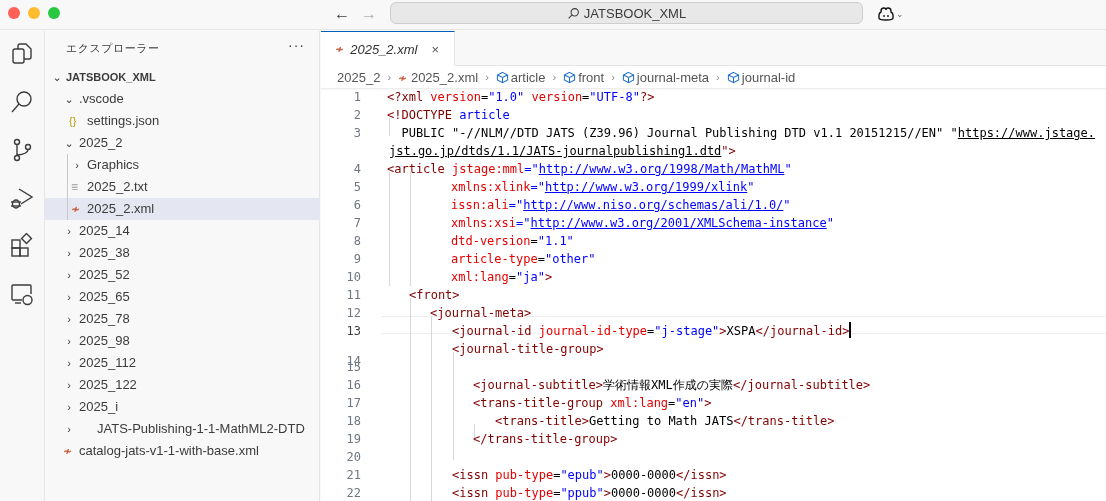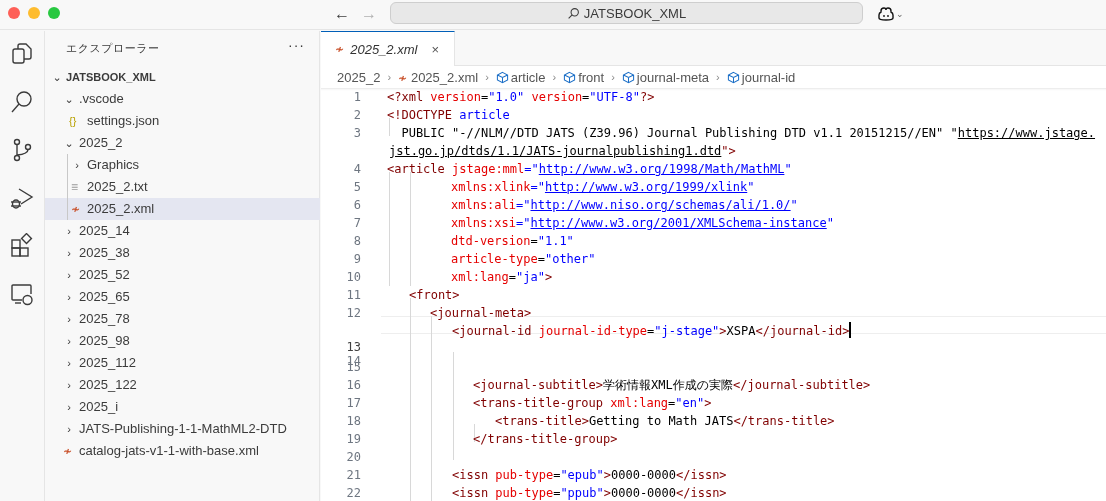--- a/index.html
+++ b/index.html
@@ -39,21 +39,21 @@
   .tab { position: absolute; left: 0; top: 0; width: 134px; height: 35px; background: #ffffff; border-top: 1px solid #005fb8; border-right: 1px solid #e5e5e5; display: flex; align-items: center; padding-left: 14px; gap: 6px; font-size: 13px; }
   .tab .tlabel { font-style: italic; color: #333; }
   .tab .tclose { margin-left: 8px; font-size: 13px; color: #555; }
   .crumbs { position: absolute; left: 0; top: 35px; width: 785px; height: 22px; display: flex; align-items: center; padding-left: 16px; font-size: 13px; color: #555; gap: 4px; }
   .crumbs .sep { color: #888; font-size: 11px; margin: 0 3px; }
   .crumbs svg { width: 13px; height: 13px; vertical-align: -2px; margin-right: 2px; }
   .rss { color: #c9512b; font-size: 11px; font-weight: bold; }
 
   .code { position: absolute; left: 0; top: 57px; width: 785px; height: 413px; font-family: "DejaVu Sans Mono", "Liberation Mono", monospace; font-size: 12px; box-shadow: inset 0 3px 3px -3px #ccc; }
   .ln { position: absolute; left: 0; width: 40px; text-align: right; color: #6e7681; height: 18px; line-height: 18px; font-size: 12px; }
-  .ln.active { color: #404040; margin-top: 16px; }
+  .ln.active { color: #404040; }
   .cl { position: absolute; left: 66px; height: 18px; line-height: 18px; white-space: pre; color: #000; }
   .cur-line { position: absolute; left: 60px; width: 725px; height: 18px; border-top: 1px solid #eee; border-bottom: 1px solid #eee; }
   .tag { color: #800000; }
   .attr { color: #e50000; }
   .str { color: #0000ff; }
   .url { color: #0000ff; text-decoration: underline; }
   .dtd { color: #0000ff; }
   .txt { color: #000; }
   .ig { position: absolute; width: 1px; background: #d8d8d8; }
   .caret { display: inline-block; width: 2px; height: 16px; background: #000; vertical-align: -3px; }
@@ -194,21 +194,21 @@
     <div class="row">
       <span class="chev" style="left:18px">›</span>
       <span class="lbl" style="left:34px">2025_122</span>
     </div>
     <div class="row">
       <span class="chev" style="left:18px">›</span>
       <span class="lbl" style="left:34px">2025_i</span>
     </div>
     <div class="row">
       <span class="chev" style="left:18px">›</span>
-      <span class="lbl" style="left:34px">JATS-Publishing-1-1-MathML2-DTD</span>
+      <span class="lbl" style="left:52px">JATS-Publishing-1-1-MathML2-DTD</span>
     </div>
     <div class="row">
       <span class="ico rss" style="left:18px">≁</span>
       <span class="lbl" style="left:34px">catalog-jats-v1-1-with-base.xml</span>
     </div>
     <div class="guide" style="top:88px;height:66px;"></div>
   </div>
 </div>
 
 <div class="editor">
@@ -275,28 +275,29 @@
     <div class="ln" style="top:360px">20</div>
     <div class="ln" style="top:378px">21</div>
     <div class="ln" style="top:396px">22</div>
 
     <div class="cl" style="top:0px"><span class="tag">&lt;?xml </span><span class="attr">version</span><span>=</span><span class="str">"1.0"</span><span> </span><span class="attr">version</span><span>=</span><span class="str">"UTF-8"</span><span class="tag">?&gt;</span></div>
     <div class="cl" style="top:18px"><span class="tag">&lt;!DOCTYPE </span><span class="dtd">article</span></div>
     <div class="cl" style="top:36px"><span class="txt">  PUBLIC "-//NLM//DTD JATS (Z39.96) Journal Publishing DTD v1.1 20151215//EN" "</span><span class="txt" style="text-decoration:underline">https://www.jstage.</span></div>
     <div class="cl" style="top:54px;left:68px"><span class="txt" style="text-decoration:underline">jst.go.jp/dtds/1.1/JATS-journalpublishing1.dtd</span><span class="tag">"&gt;</span></div>
     <div class="cl" style="top:72px"><span class="tag">&lt;article </span><span class="attr">jstage:mml</span><span class="str">="</span><span class="url">http://www.w3.org/1998/Math/MathML</span><span class="str">"</span></div>
     <div class="cl" style="top:90px;left:130px"><span class="attr">xmlns:xlink</span><span class="str">="</span><span class="url">http://www.w3.org/1999/xlink</span><span class="str">"</span></div>
-    <div class="cl" style="top:108px;left:130px"><span class="attr">xmlns:ali</span><span class="str">="</span><span class="url">http://www.niso.org/schemas/ali/1.0/</span><span class="str">"</span></div>
+    <div class="cl" style="top:108px;left:130px"><span class="attr">issn:ali</span><span class="str">="</span><span class="url">http://www.niso.org/schemas/ali/1.0/</span><span class="str">"</span></div>
     <div class="cl" style="top:126px;left:130px"><span class="attr">xmlns:xsi</span><span class="str">="</span><span class="url">http://www.w3.org/2001/XMLSchema-instance</span><span class="str">"</span></div>
     <div class="cl" style="top:144px;left:130px"><span class="attr">dtd-version</span><span>=</span><span class="str">"1.1"</span></div>
     <div class="cl" style="top:162px;left:130px"><span class="attr">article-type</span><span>=</span><span class="str">"other"</span></div>
     <div class="cl" style="top:180px;left:130px"><span class="attr">xml:lang</span><span>=</span><span class="str">"ja"</span><span class="tag">&gt;</span></div>
     <div class="cl" style="top:198px;left:88px"><span class="tag">&lt;front&gt;</span></div>
     <div class="cl" style="top:216px;left:109px"><span class="tag">&lt;journal-meta&gt;</span></div>
     <div class="cl" style="top:234px;left:131px"><span class="tag">&lt;journal-id </span><span class="attr">journal-id-type</span><span>=</span><span class="str">"j-stage"</span><span class="tag">&gt;</span><span class="txt">XSPA</span><span class="tag">&lt;/journal-id&gt;</span><span class="caret"></span></div>
+    <div class="cl" style="top:252px;left:131px"><span class="tag">&lt;journal-title-group&gt;</span></div>
     <div class="cl" style="top:288px;left:152px"><span class="tag">&lt;journal-subtitle&gt;</span><span class="txt">学術情報XML作成の実際</span><span class="tag">&lt;/journal-subtitle&gt;</span></div>
     <div class="cl" style="top:306px;left:152px"><span class="tag">&lt;trans-title-group </span><span class="attr">xml:lang</span><span>=</span><span class="str">"en"</span><span class="tag">&gt;</span></div>
     <div class="cl" style="top:324px;left:174px"><span class="tag">&lt;trans-title&gt;</span><span class="txt">Getting to Math JATS</span><span class="tag">&lt;/trans-title&gt;</span></div>
     <div class="cl" style="top:342px;left:152px"><span class="tag">&lt;/trans-title-group&gt;</span></div>
     <div class="cl" style="top:378px;left:131px"><span class="tag">&lt;issn </span><span class="attr">pub-type</span><span>=</span><span class="str">"epub"</span><span class="tag">&gt;</span><span class="txt">0000-0000</span><span class="tag">&lt;/issn&gt;</span></div>
     <div class="cl" style="top:396px;left:131px"><span class="tag">&lt;issn </span><span class="attr">pub-type</span><span>=</span><span class="str">"ppub"</span><span class="tag">&gt;</span><span class="txt">0000-0000</span><span class="tag">&lt;/issn&gt;</span></div>
   </div>
 </div>
 
 </body></html>

